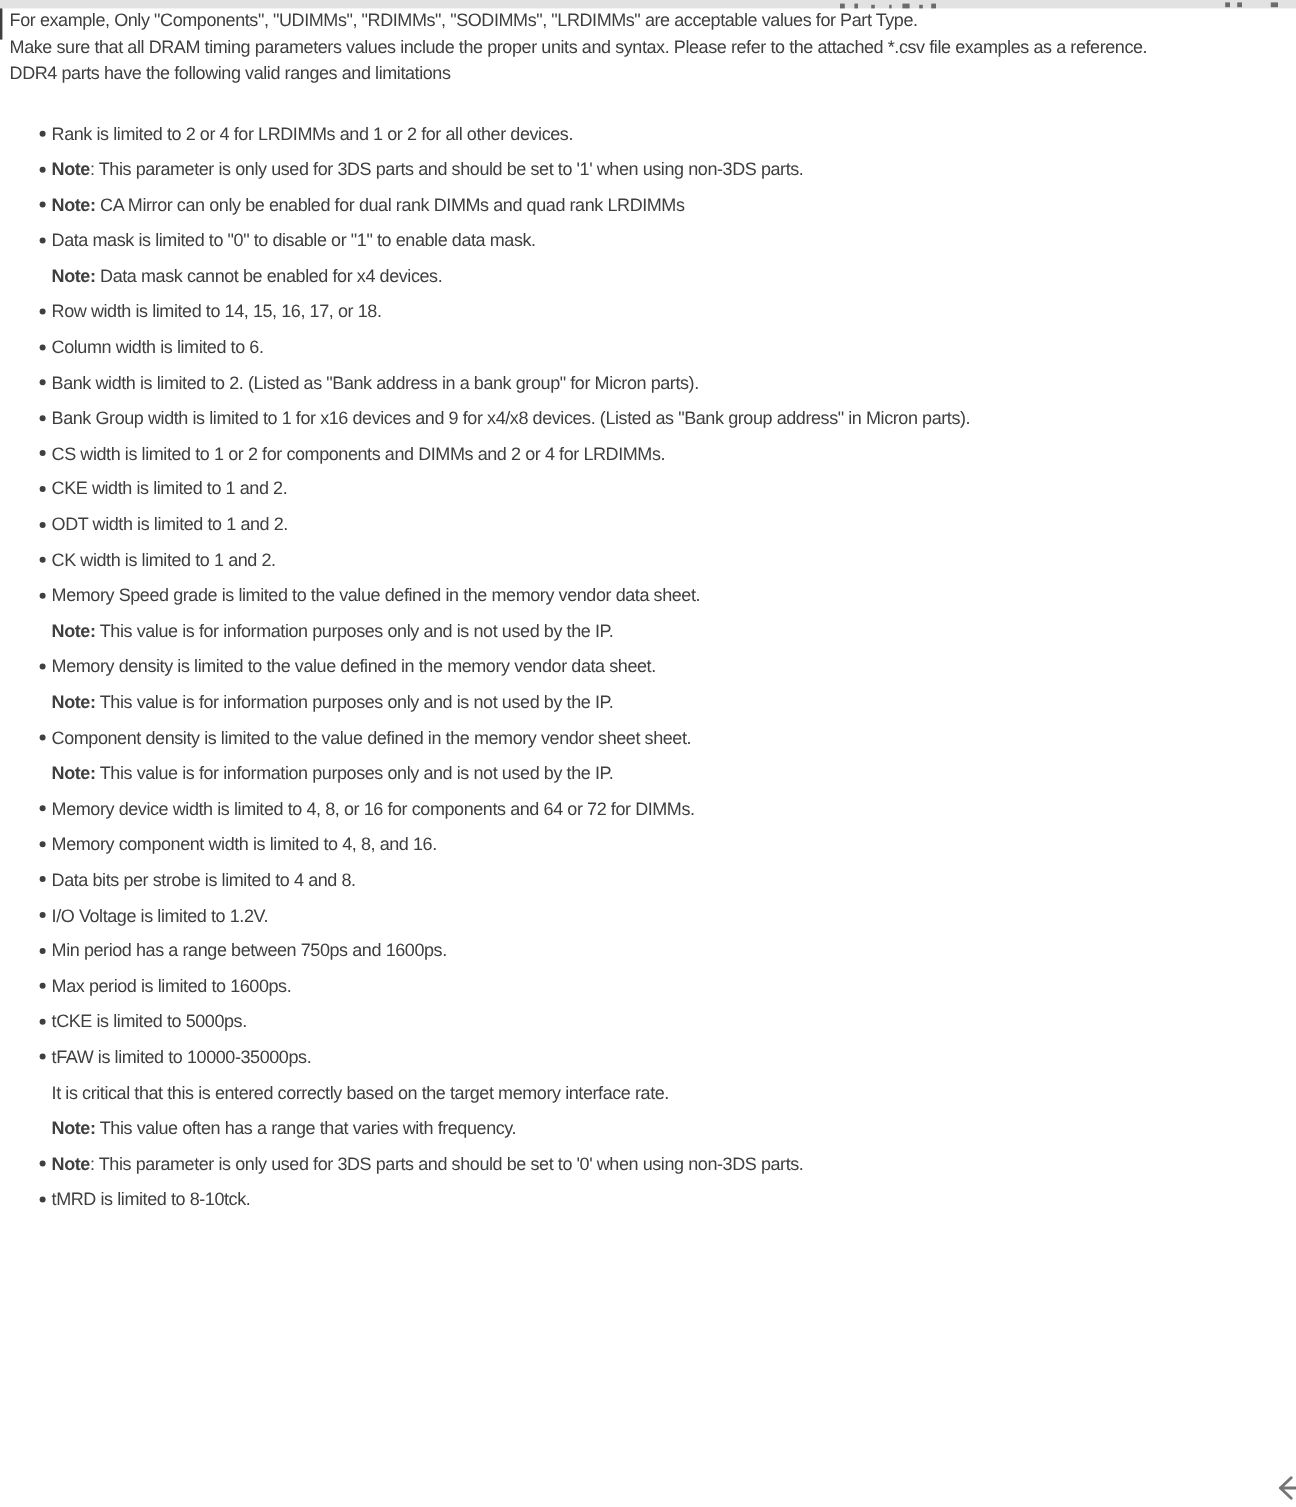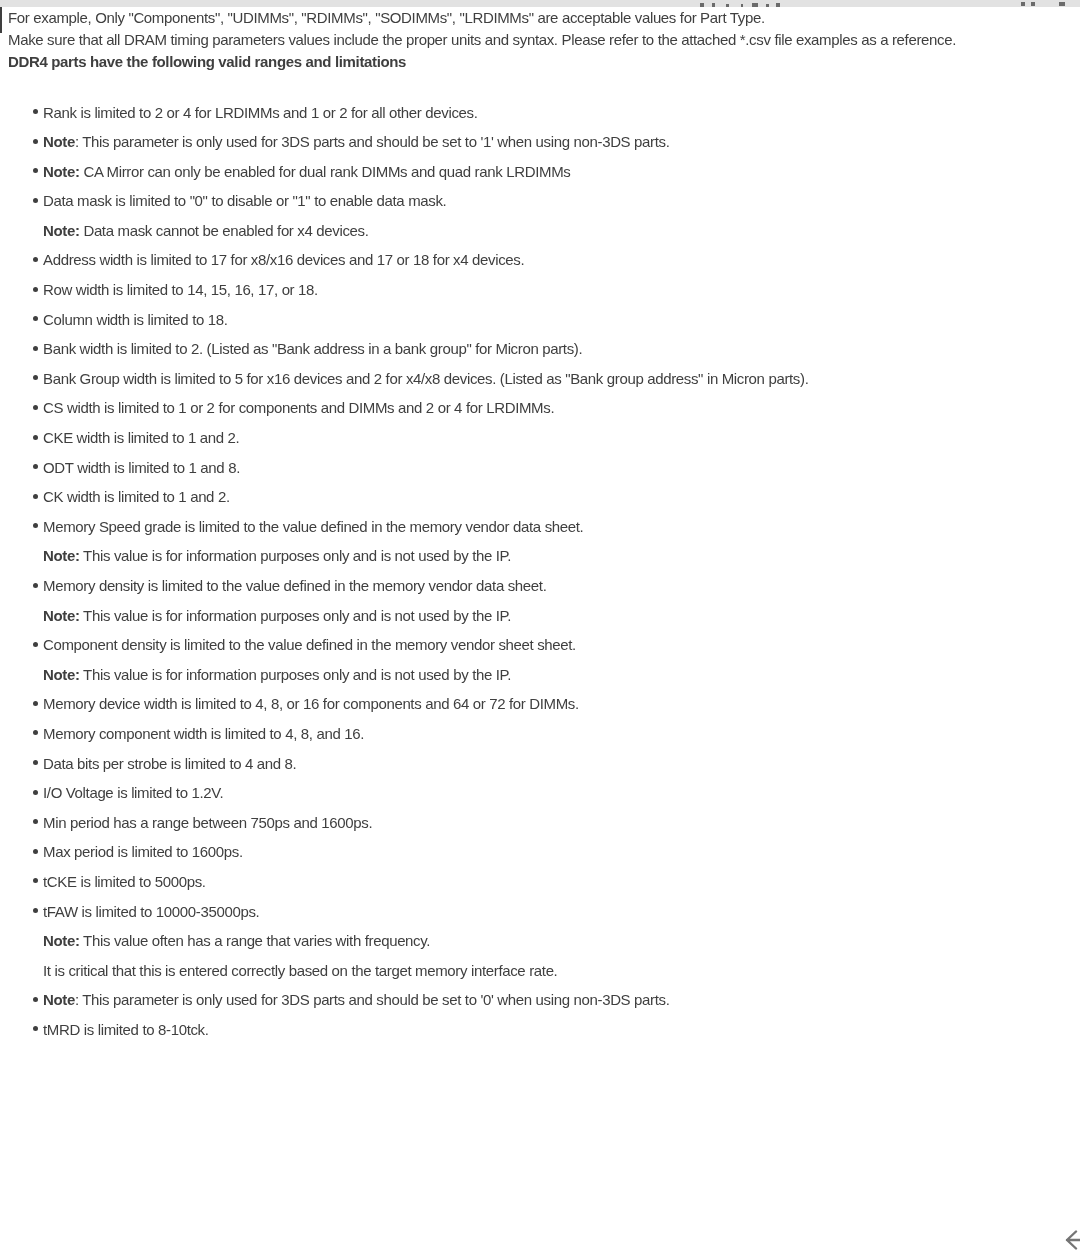--- a/index.html
+++ b/index.html
@@ -42,21 +42,21 @@
     font-size: 15px;
     letter-spacing: -0.35px;
     white-space: nowrap;
   }
   .content p {
     margin: 0 0 0 8px;
     line-height: 22px;
   }
   .p1 { margin-top: 3.5px; }
   .p2 { margin-top: 27px; }
-  .p3 { margin-top: 26px; font-weight: bold; }
+  .p3 { margin-top: 26px; }
 
   ul.limits {
     margin: 24.5px 0 0 0;
     padding: 0;
     list-style: none;
   }
   ul.limits li {
     position: relative;
     margin: 0 12px 0 8px;
     padding-left: 35px;
@@ -120,42 +120,39 @@
         <div class="note-line"><b>Note</b>: This parameter is only used for 3DS parts and should be set to '1' when using non-3DS parts.</div>
       </li>
       <li>
         <div class="note-line"><b>Note:</b> CA Mirror can only be enabled for dual rank DIMMs and quad rank LRDIMMs</div>
       </li>
       <li>
         <div class="li-text">Data mask is limited to "0" to disable or "1" to enable data mask.</div>
         <div class="note-line"><b>Note:</b> Data mask cannot be enabled for x4 devices.</div>
       </li>
       <li>
-        <div class="li-text">Address width is limited to 17 for x8/x16 devices and 17 or 18 for x4 devices.</div>
-      </li>
-      <li>
         <div class="li-text">Row width is limited to 14, 15, 16, 17, or 18.</div>
       </li>
       <li>
-        <div class="li-text">Column width is limited to 18.</div>
+        <div class="li-text">Column width is limited to 6.</div>
       </li>
       <li>
         <div class="li-text">Bank width is limited to 2. (Listed as "Bank address in a bank group" for Micron parts).</div>
       </li>
       <li>
-        <div class="li-text">Bank Group width is limited to 5 for x16 devices and 2 for x4/x8 devices. (Listed as "Bank group address" in Micron parts).</div>
+        <div class="li-text">Bank Group width is limited to 1 for x16 devices and 9 for x4/x8 devices. (Listed as "Bank group address" in Micron parts).</div>
       </li>
       <li>
         <div class="li-text">CS width is limited to 1 or 2 for components and DIMMs and 2 or 4 for LRDIMMs.</div>
       </li>
       <li>
         <div class="li-text">CKE width is limited to 1 and 2.</div>
       </li>
       <li>
-        <div class="li-text">ODT width is limited to 1 and 8.</div>
+        <div class="li-text">ODT width is limited to 1 and 2.</div>
       </li>
       <li>
         <div class="li-text">CK width is limited to 1 and 2.</div>
       </li>
       <li>
         <div class="li-text">Memory Speed grade is limited to the value defined in the memory vendor data sheet.</div>
         <div class="note-line"><b>Note:</b> This value is for information purposes only and is not used by the IP.</div>
       </li>
       <li>
         <div class="li-text">Memory density is limited to the value defined in the memory vendor data sheet.</div>
@@ -181,22 +178,22 @@
         <div class="li-text">Min period has a range between 750ps and 1600ps.</div>
       </li>
       <li>
         <div class="li-text">Max period is limited to 1600ps.</div>
       </li>
       <li>
         <div class="li-text">tCKE is limited to 5000ps.</div>
       </li>
       <li>
         <div class="li-text">tFAW is limited to 10000-35000ps.</div>
+        <div class="note-line">It is critical that this is entered correctly based on the target memory interface rate.</div>
         <div class="note-line"><b>Note:</b> This value often has a range that varies with frequency.</div>
-        <div class="note-line">It is critical that this is entered correctly based on the target memory interface rate.</div>
       </li>
       <li>
         <div class="note-line"><b>Note</b>: This parameter is only used for 3DS parts and should be set to '0' when using non-3DS parts.</div>
       </li>
       <li>
         <div class="li-text">tMRD is limited to 8-10tck.</div>
       </li>
     </ul>
 </main>
 

